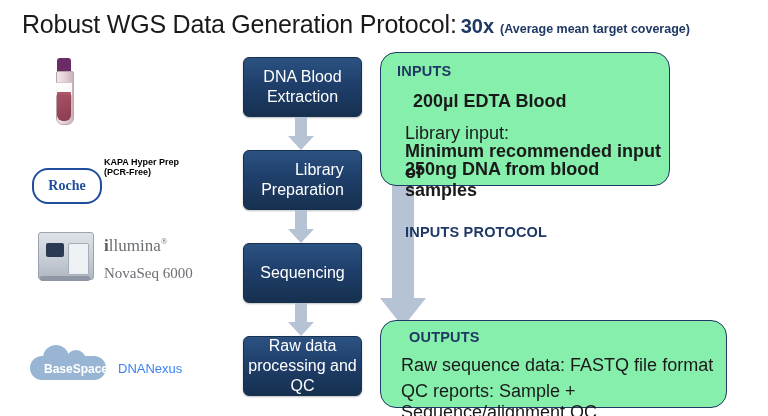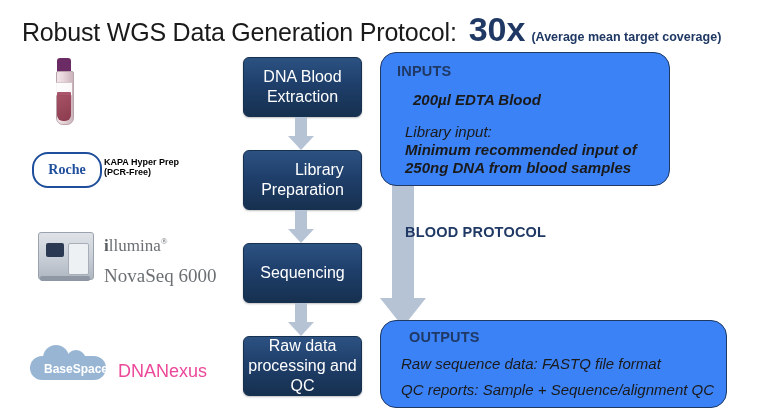--- a/index.html
+++ b/index.html
@@ -27,24 +27,24 @@
     top: 10px;
     white-space: nowrap;
   }
   .title-main {
     font-size: 25px;
     color: #1a1a1a;
     font-weight: 400;
     letter-spacing: -0.2px;
   }
   .title-accent {
-    font-size: 34px;
+    font-size: 20px;
     color: #1f3864;
     font-weight: bold;
-    margin-left: 12px;
+    margin-left: 4px;
   }
   .title-note {
     font-size: 12.5px;
     color: #1f3864;
     font-weight: bold;
     margin-left: 6px;
   }
   .vendor-label {
     font-size: 9px;
     color: #000;
@@ -98,21 +98,21 @@
     background: #ffffff;
     border-top: 1px solid #d6c7cc;
     border-bottom: 1px solid #d6c7cc;
     opacity: .9;
   }
 
   
   .roche-box {
     position: absolute;
     left: 32px;
-    top: 152px;
+    top: 168px;
     width: 66px;
     height: 32px;
     border: 2px solid #1f4e9c;
     border-radius: 16px;
     display: flex;
     align-items: center;
     justify-content: center;
   }
   .roche-text {
     color: #1f4e9c;
@@ -175,21 +175,21 @@
   }
   .illumina-text b { font-weight: bold; color: #5a5e62;}
   .illumina-sup {
     font-size: 9px;
     vertical-align: super;
   }
   .novaseq-text {
     position: absolute;
     left: 104px;
     top: 265px;
-    font-size: 19px;
+    font-size: 15px;
     color: #6b6f73;
     font-family: "Liberation Serif", serif;
   }
 
   
   .cloud {
     position: absolute;
     left: 30px;
     top: 348px;
     width: 76px;
@@ -224,22 +224,22 @@
     top: 14px;
     font-size: 12px;
     color: #ffffff;
     z-index: 3;
     font-weight: bold;
   }
   .dnanexus-text {
     position: absolute;
     left: 118px;
     top: 361px;
-    font-size: 18px;
-    color: #ec4899;
+    font-size: 13px;
+    color: #3b82f6;
   }
 
   
   .flow-box {
     position: absolute;
     left: 243px;
     width: 117px;
     height: 58px;
     background: linear-gradient(to bottom, #2c5282 0%, #1f3f6b 45%, #16304f 100%);
     border: 1px solid #16304f;
@@ -312,21 +312,21 @@
     font-weight: bold;
     color: #1f3864;
     letter-spacing: .2px;
   }
 
   
   .panel {
     position: absolute;
     border: 1.5px solid #1f3864;
     border-radius: 16px;
-    background: #3b82f6;
+    background: #86efac;
   }
   .panel-inputs {
     left: 380px;
     top: 52px;
     width: 288px;
     height: 132px;
   }
   .panel-outputs {
     left: 380px;
     top: 320px;
@@ -338,23 +338,22 @@
     font-size: 14.5px;
     font-weight: bold;
     color: #1f3864;
     letter-spacing: .2px;
   }
   .inputs-title { left: 16px; top: 10px; }
   .outputs-title { left: 28px; top: 8px; }
 
   .panel-line {
     position: absolute;
-    font-size: 15px;
+    font-size: 18px;
     color: #1a1a1a;
-    font-style: italic;
   }
 
   .il1 { left: 32px; top: 38px; font-weight: bold;}
   .il2 { left: 24px; top: 70px; }
   .il3 { left: 24px; top: 88px; font-weight: bold; }
   .il4 { left: 24px; top: 106px; font-weight: bold; }
 
   .ol1 { left: 20px; top: 34px; }
   .ol2 { left: 20px; top: 60px; }
 </style>
@@ -434,21 +433,21 @@
     <div>
       <span>Raw data</span><br>
       <span>processing and QC</span>
     </div>
   </div>
 
   <div class="big-arrow">
     <div class="shaft"></div>
       <div class="head"></div>
   </div>
-  <div class="blood-protocol-label">BLOOD PROTOCOL</div>
+  <div class="blood-protocol-label">INPUTS PROTOCOL</div>
 
   <div class="panel panel-inputs">
     <div class="panel-title inputs-title">INPUTS</div>
     <div class="panel-line il1">200µl EDTA Blood</div>
     <div class="panel-line il2">Library input:</div>
     <div class="panel-line il3">Minimum recommended input of</div>
     <div class="panel-line il4">250ng DNA from blood samples</div>
   </div>
 
   <div class="panel panel-outputs">

